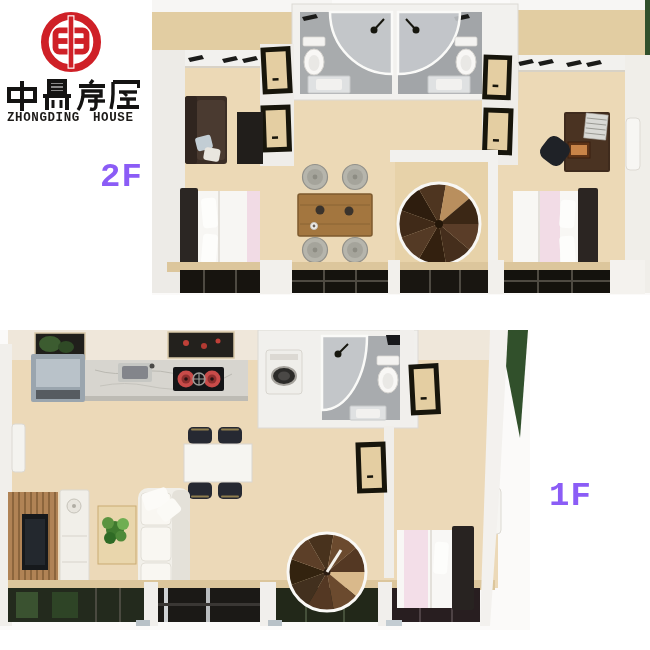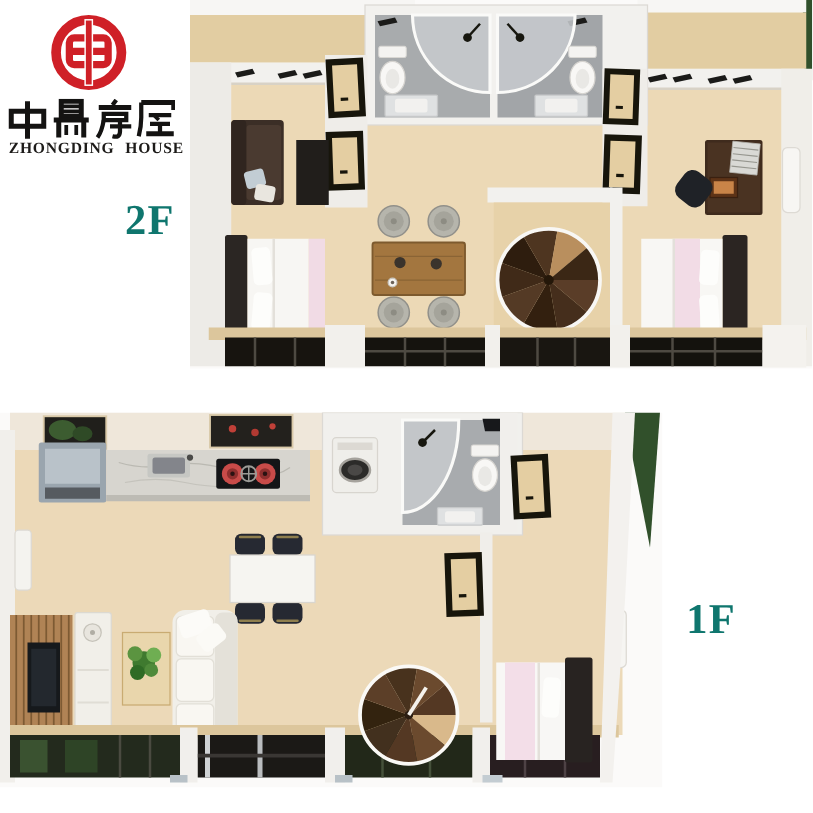--- a/index.html
+++ b/index.html
@@ -1,23 +1,23 @@
 <!DOCTYPE html>
 <html><head>
 <meta charset="utf-8">
 <style>
   html,body{margin:0;padding:0;background:#ffffff;}
   .canvas{position:relative;width:650px;height:650px;background:#ffffff;overflow:hidden;
-          font-family:Liberation Serif, serif;}
+          font-family:Liberation Mono, monospace;}
   .brand{position:absolute;left:0;top:0;width:150px;height:135px;}
   .brand .logo{position:absolute;left:40px;top:7px;}
   .brand .cn{position:absolute;left:6px;top:79px;}
   .brand .en{position:absolute;left:7px;top:111px;width:140px;font-size:12.5px;font-weight:700;
              letter-spacing:.6px;word-spacing:5px;color:#1d1b19;white-space:nowrap;}
-  .floor-label{position:absolute;font-weight:700;font-size:34px;color:#0f766e;letter-spacing:1px;}
+  .floor-label{position:absolute;font-weight:700;font-size:34px;color:#8b5cf6;letter-spacing:1px;}
   .label-2f{left:100px;top:158px;}
   .label-1f{left:549px;top:477px;}
   .plan{position:absolute;margin:0;padding:0;}
   .plan-2f{left:152px;top:0;width:498px;height:295px;}
   .plan-1f{left:0;top:330px;width:530px;height:300px;}
   .plan svg{display:block;}
   .sr-only{position:absolute;width:1px;height:1px;overflow:hidden;clip:rect(0 0 0 0);white-space:nowrap;}
 </style>
 </head>
 <body>

